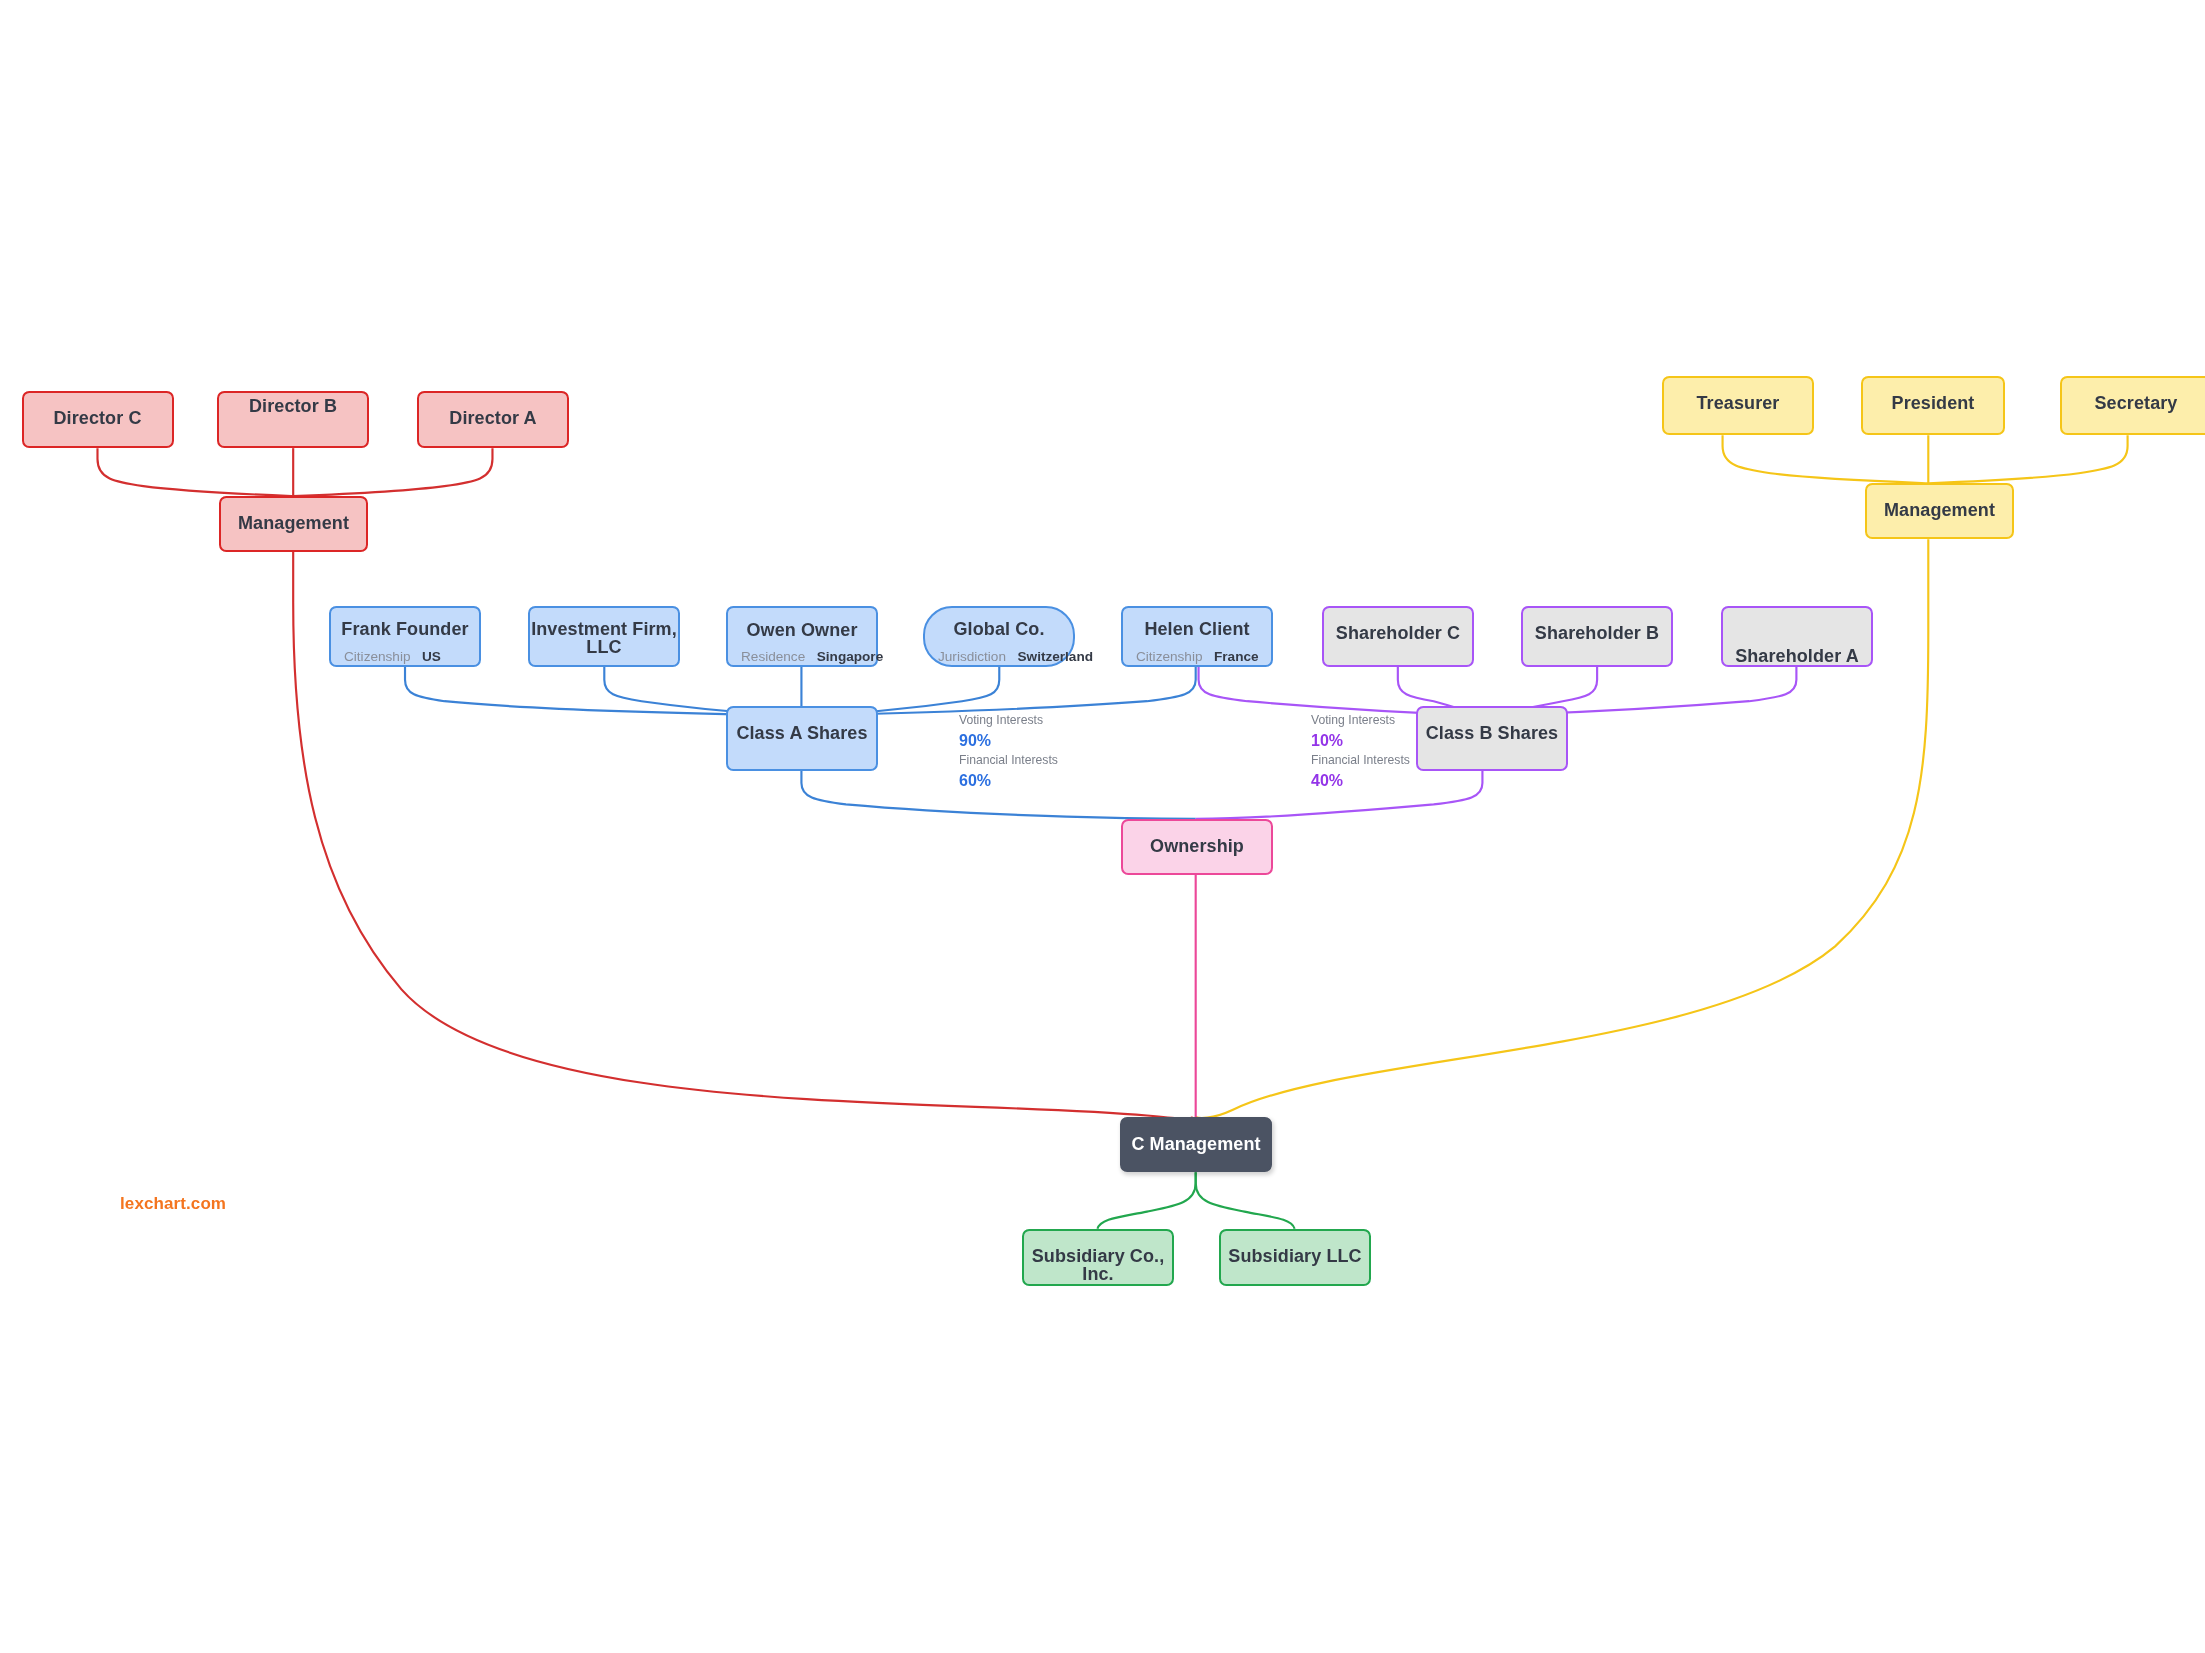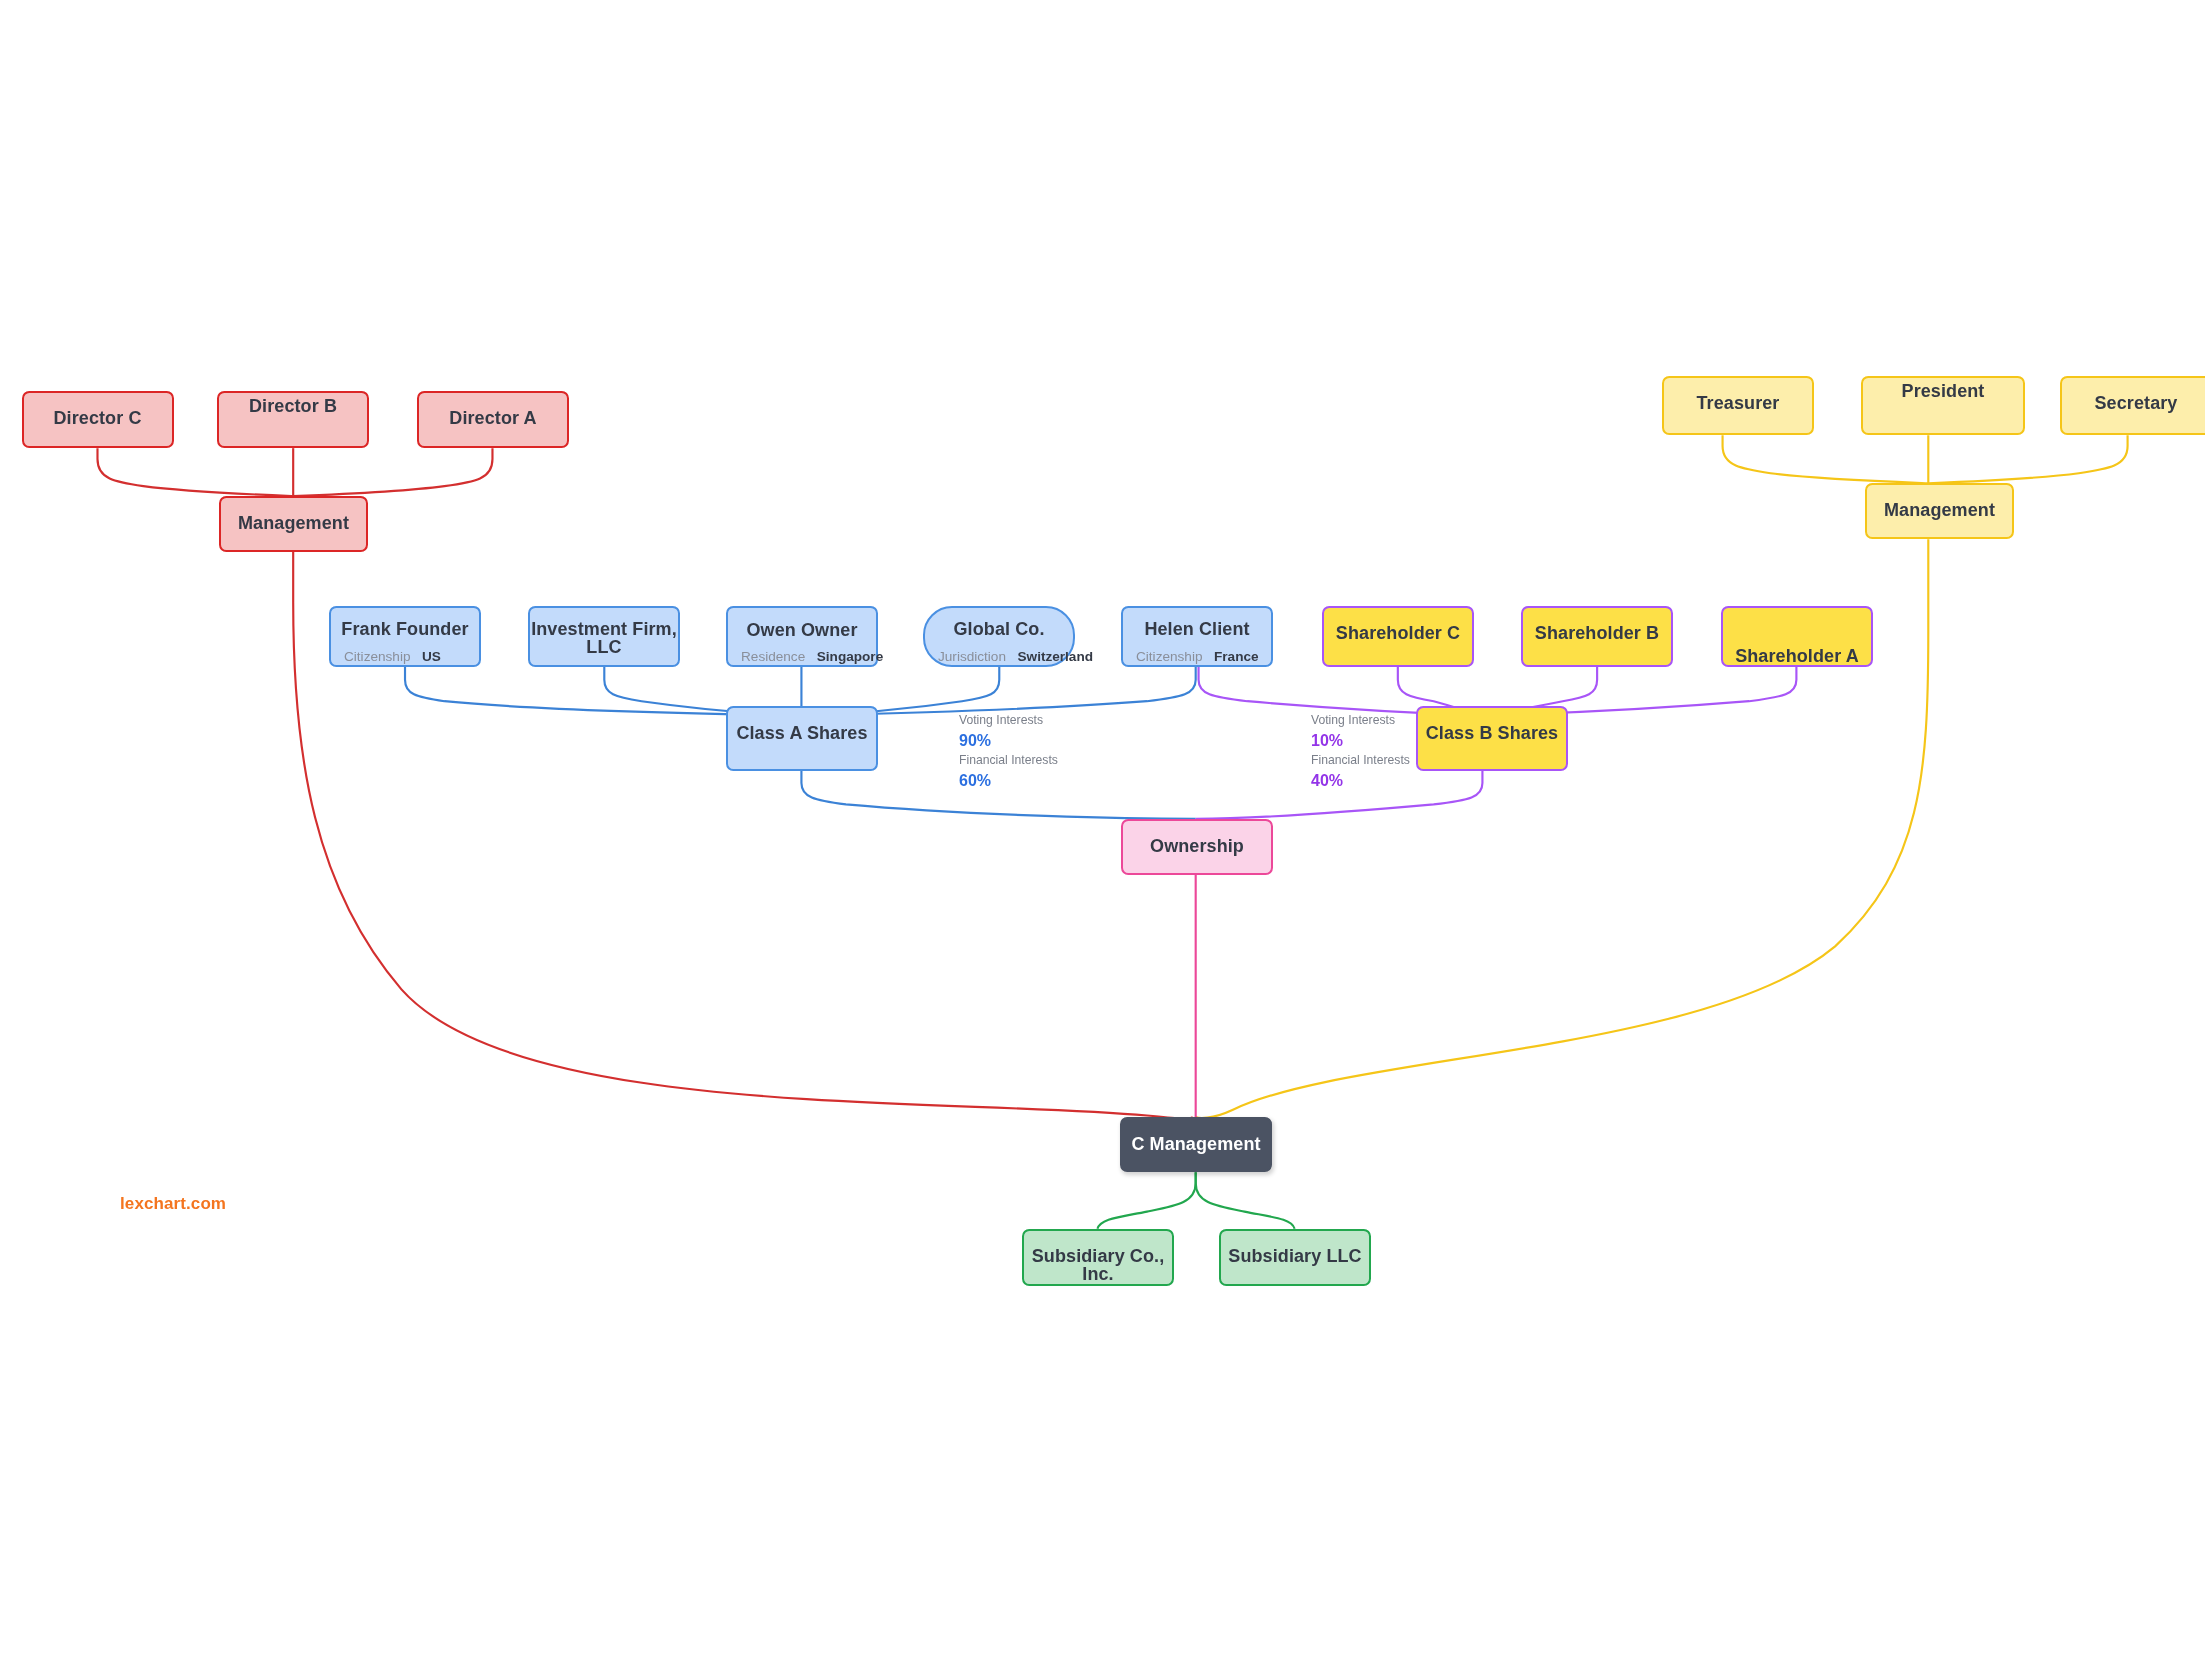--- a/index.html
+++ b/index.html
@@ -16,21 +16,21 @@
   .node .attr{display:flex;gap:11.5px;align-items:baseline;
         font-size:13.6px;margin-top:10.8px;padding-left:13px;width:100%;
         box-sizing:border-box;}
   .node .attr .k{color:#8a8f9a;font-weight:normal;}
   .node .attr .v{color:#343a46;font-weight:bold;}
 
   
   .red   {background:#f6c3c3;border-color:#dc2626;}
   .yellow{background:#fdeeab;border-color:#f5c518;}
   .blue  {background:#c3dbfb;border-color:#4a90e2;}
-  .purple{background:#fde047;border-color:#a855f7;}
+  .purple{background:#e5e5e5;border-color:#a855f7;}
   .pink  {background:#fbd3e8;border-color:#ec4899;}
   .green {background:#bfe6ca;border-color:#22a74e;}
   .dark  {background:#4b5363;border-color:#4b5363;box-shadow:1.4px 2.2px 4.3px rgba(0,0,0,.18);}
   .dark .title{color:#ffffff;}
 
   .interest{position:absolute;}
   .interest .lbl{font-size:12.2px;color:#7a7f8a;line-height:1;}
   .interest .val{font-size:16px;font-weight:bold;line-height:1;margin-top:7.2px;}
   .val.a{color:#2b6fe0;}
   .val.b{color:#9334e8;}
@@ -89,21 +89,21 @@
   <div class="node red" style="left:417px;top:391px;width:152px;height:57px;padding-top:16px;">
     <div class="title">Director A</div>
   </div>
   <div class="node red" style="left:219px;top:496px;width:149px;height:56px;padding-top:16px;">
     <div class="title">Management</div>
   </div>
 
   <div class="node yellow" style="left:1662px;top:376px;width:152px;height:59px;padding-top:16px;">
     <div class="title">Treasurer</div>
   </div>
-  <div class="node yellow" style="left:1861px;top:376px;width:164px;height:59px;padding-top:4px;">
+  <div class="node yellow" style="left:1861px;top:376px;width:144px;height:59px;padding-top:16px;">
     <div class="title">President</div>
   </div>
   <div class="node yellow" style="left:2060px;top:376px;width:152px;height:59px;padding-top:16px;">
     <div class="title">Secretary</div>
   </div>
   <div class="node yellow" style="left:1865px;top:483px;width:149px;height:56px;padding-top:16px;">
     <div class="title">Management</div>
   </div>
 
   <div class="node blue" style="left:329px;top:606px;width:152px;height:61px;padding-top:12.2px;">

